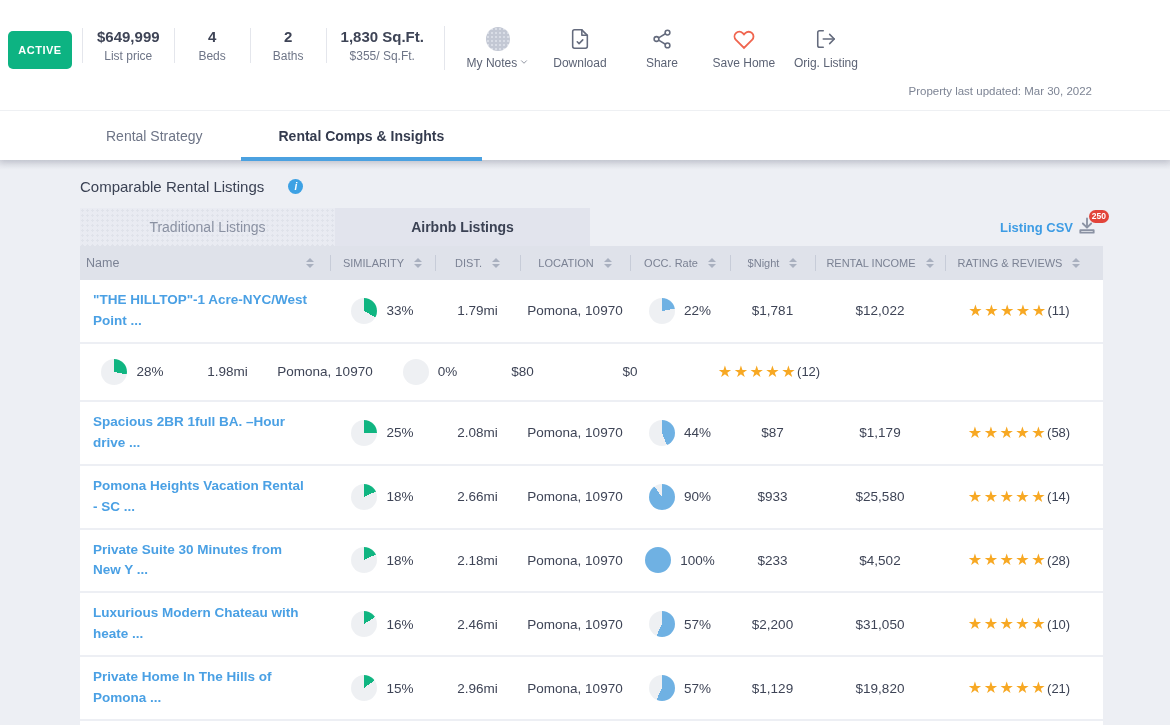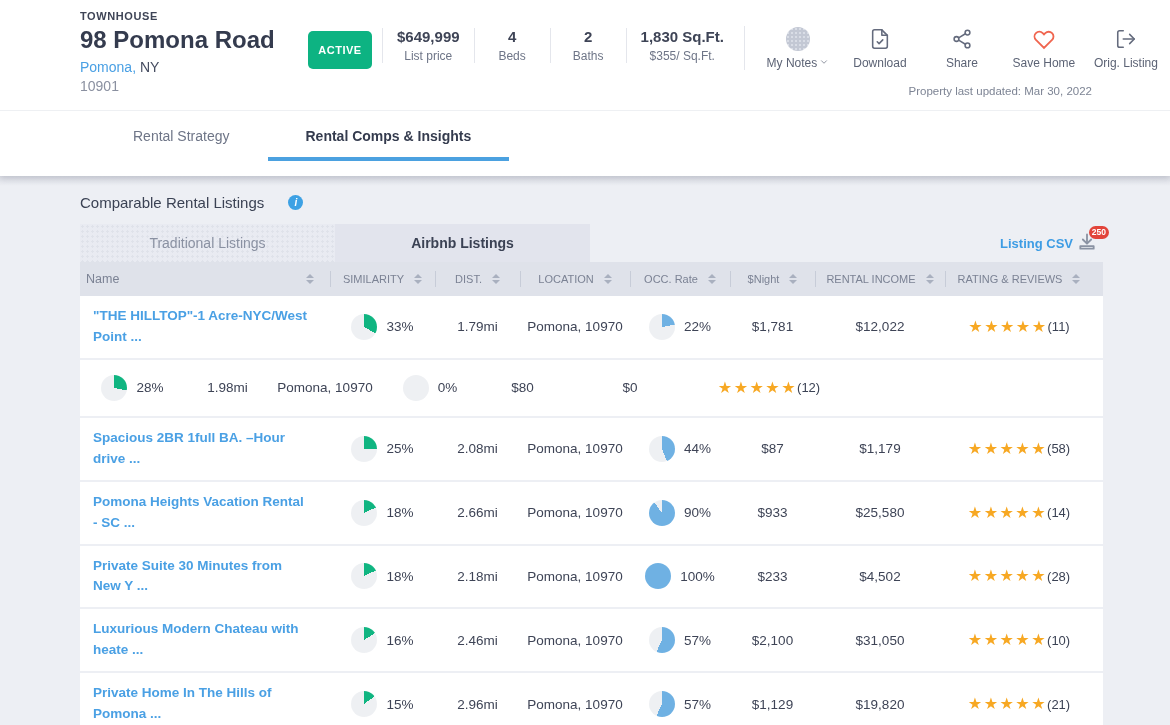--- a/index.html
+++ b/index.html
@@ -30,21 +30,21 @@
   .action-label { font-size:12px; color:#5c6375; margin-top:4px; white-space:nowrap; }
   .notes-circle { width:24px; height:24px; border-radius:50%; background:#c3c8d4;
     background-image:radial-gradient(#d9dde6 1px, transparent 1.2px); background-size:4px 4px; }
   svg.lineicon { stroke:#646b7d; stroke-width:1.7; fill:none; stroke-linecap:round; stroke-linejoin:round; }
   svg.heart { stroke:#f0654f; stroke-width:2; fill:none; }
   .chev { margin-left:2px; }
 
   .last-updated { position:absolute; right:78px; top:85px; font-size:11.5px; color:#7d8494; }
 
   
-  .tabbar { background:#fff; height:66px; border-top:1px solid #eef0f3; display:flex; padding-left:95px;
+  .tabbar { background:#fff; height:50px; border-top:1px solid #eef0f3; display:flex; padding-left:68px;
     position:relative; z-index:2; box-shadow:0 3px 6px rgba(70,80,100,.18); }
   .tab { height:50px; display:flex; align-items:center; padding:0 38px; font-size:14px; color:#6e7587;
     cursor:pointer; position:relative; }
   .tab.active { color:#343b4e; font-weight:bold; }
   .tab.active::after { content:""; position:absolute; left:0; right:0; bottom:0; height:4px; background:#4ba1e0; }
 
   
   .content { position:relative; padding:18px 67px 0 80px; }
   .content::before { content:""; position:absolute; left:0; right:0; top:0; height:10px;
     background:linear-gradient(#dddfe6, rgba(237,239,244,0)); pointer-events:none; }
@@ -93,29 +93,20 @@
   .name-link { color:#4aa0e4; font-weight:bold; text-decoration:none; max-width:218px; line-height:1.55; cursor:pointer; }
   .pie { width:26px; height:26px; border-radius:50%; flex:0 0 26px; }
   .cell .pct { margin-left:9px; }
   .stars { color:#f7a823; font-size:16px; letter-spacing:1.5px; line-height:1; }
   .reviews { font-size:13px; color:#3b4254; }
 </style>
 </head>
 <body>
 
 <div class="prop-header">
-  <div class="prop-id">
-    <div class="prop-type">TOWNHOUSE</div>
-    <div class="prop-address">98 Pomona Road</div>
-    <div class="prop-city">
-      <a class="city-link">Pomona,</a>
-      <span>NY</span>
-    </div>
-    <div class="prop-zip">10901</div>
-  </div>
 
   <div class="status-badge">ACTIVE</div>
 
   <div class="stats">
     <div class="stat">
       <div class="stat-value">$649,999</div>
       <div class="stat-label">List price</div>
     </div>
     <div class="stat">
       <div class="stat-value">4</div>
@@ -390,21 +381,21 @@
     <div class="cell col-sim">
       <span class="pie" style="background: conic-gradient(rgb(16, 181, 129) 0deg, rgb(16, 181, 129) 16%, rgb(238, 240, 243) 16%, rgb(238, 240, 243) 100%);"></span>
       <span class="pct">16%</span>
     </div>
     <div class="cell col-dist">2.46mi</div>
     <div class="cell col-loc">Pomona, 10970</div>
     <div class="cell col-occ">
       <span class="pie" style="background: conic-gradient(rgb(111, 177, 227) 0deg, rgb(111, 177, 227) 57%, rgb(238, 240, 243) 57%, rgb(238, 240, 243) 100%);"></span>
       <span class="pct">57%</span>
     </div>
-    <div class="cell col-night">$2,100</div>
+    <div class="cell col-night">$2,200</div>
     <div class="cell col-income">$31,050</div>
     <div class="cell col-rating">
       <span class="stars">★★★★★</span>
       <span class="reviews">(10)</span>
     </div>
   </div>
 
   <div class="trow">
     <div class="cell col-name">
             <a class="name-link">Private Home In The Hills of Pomona ...</a>

